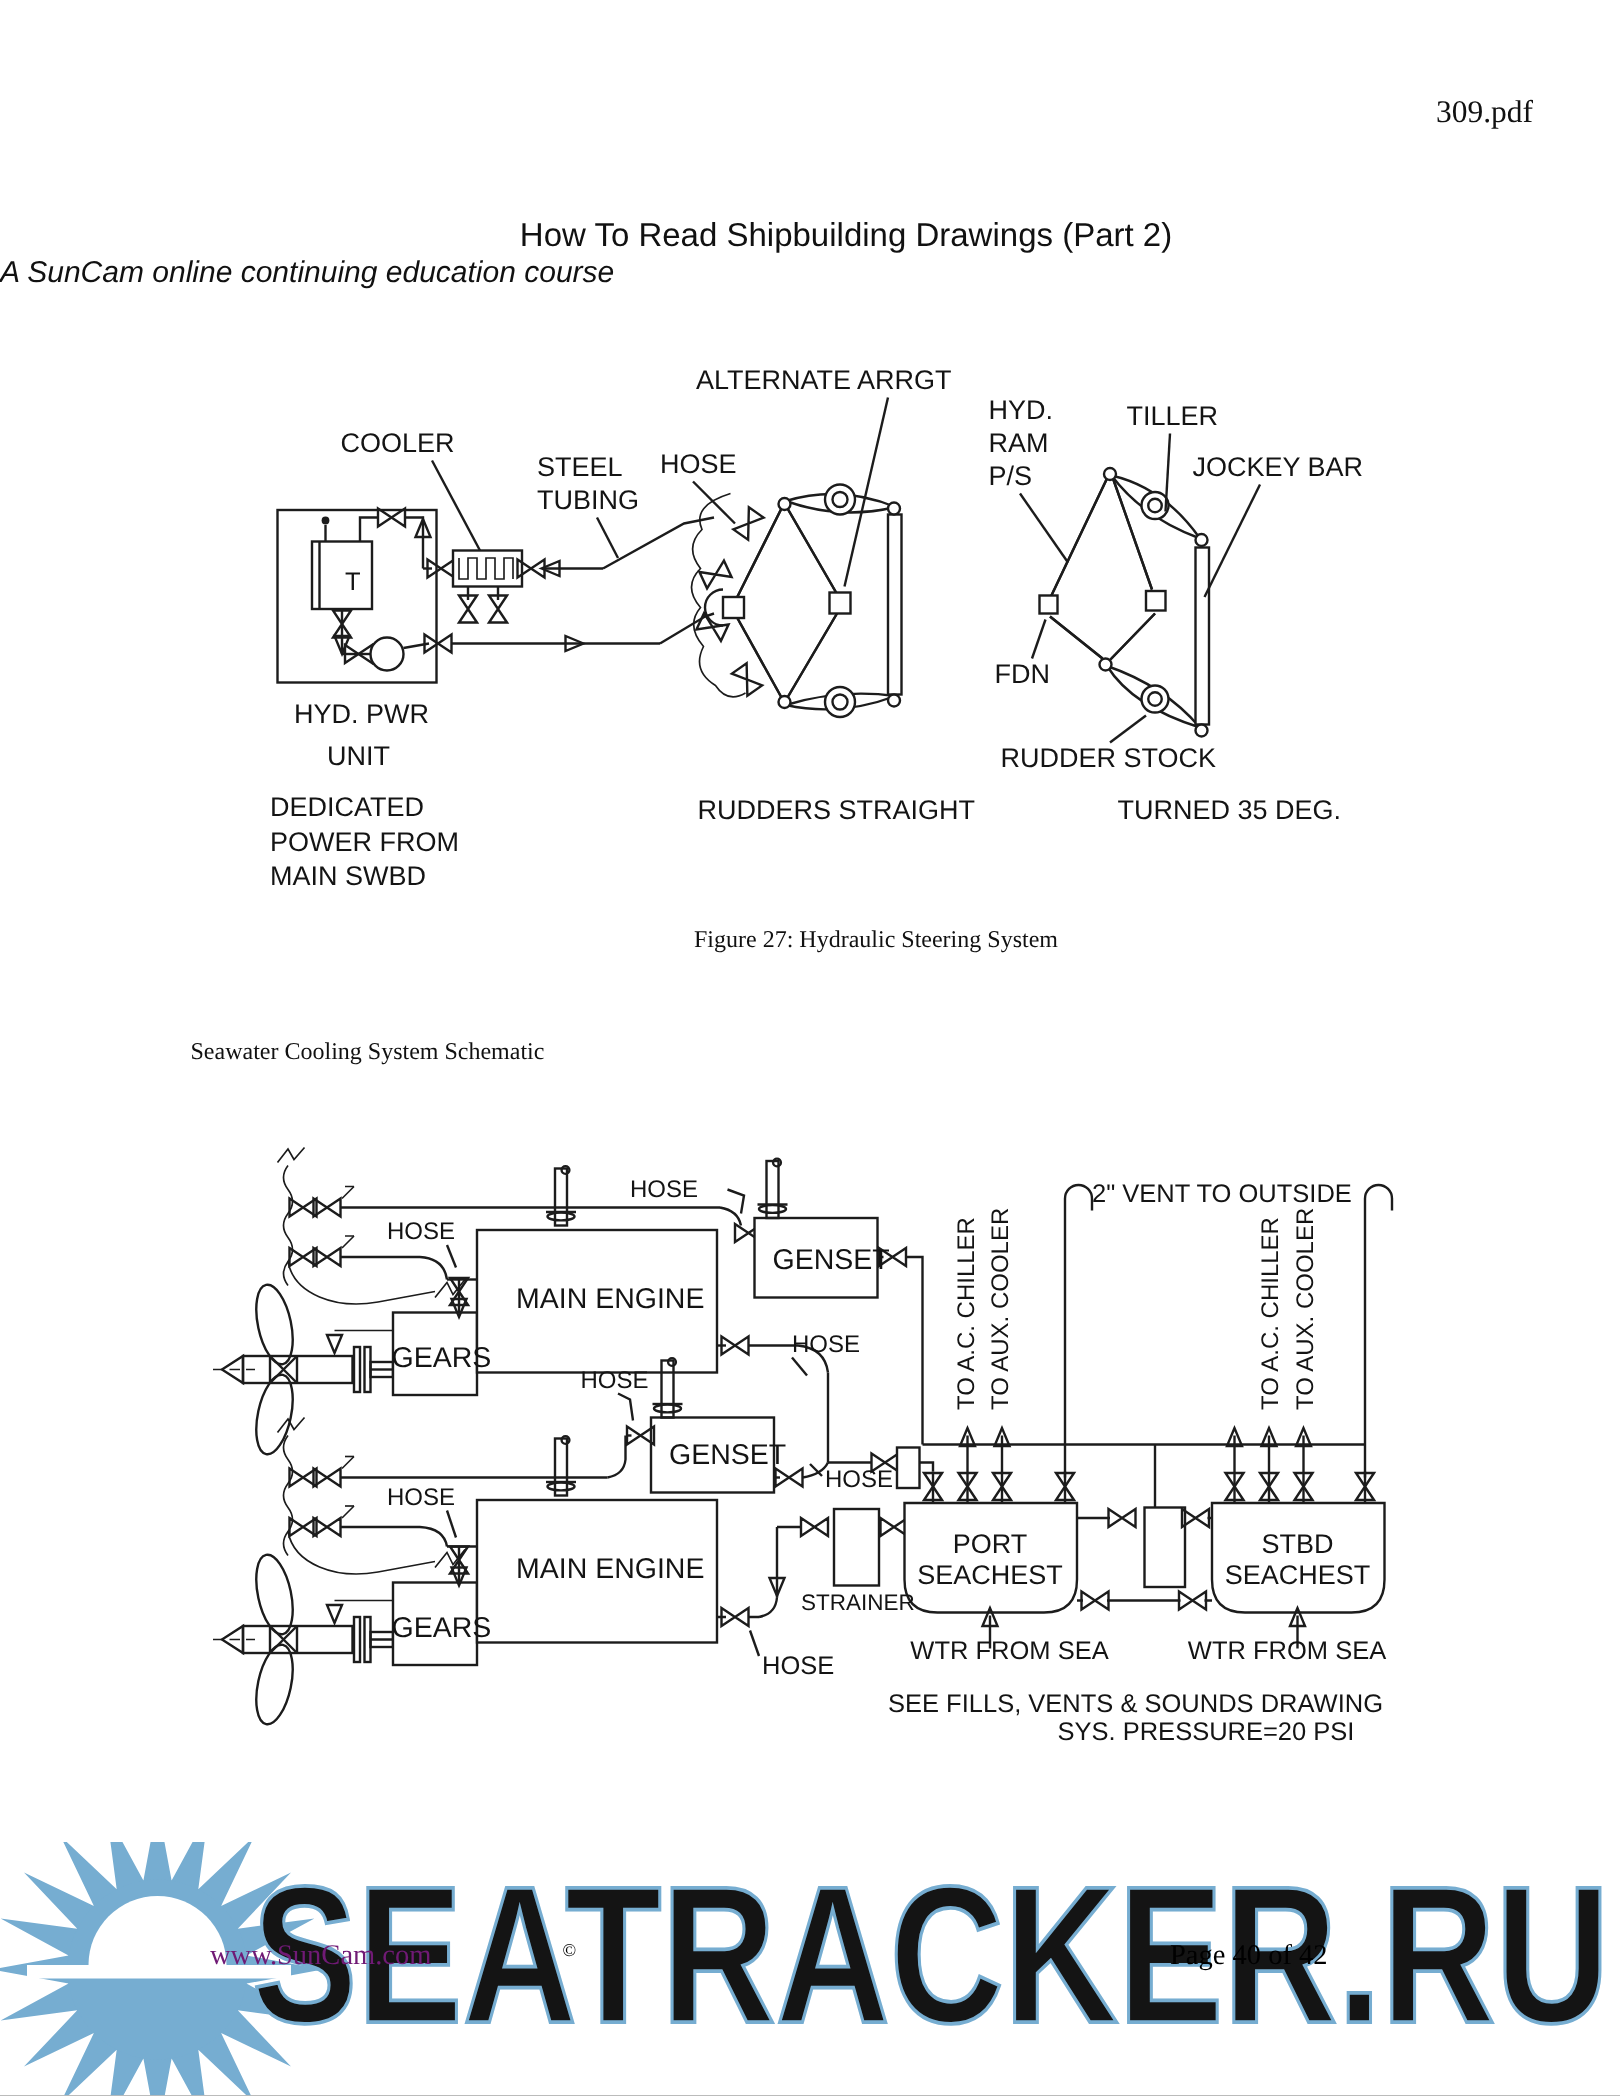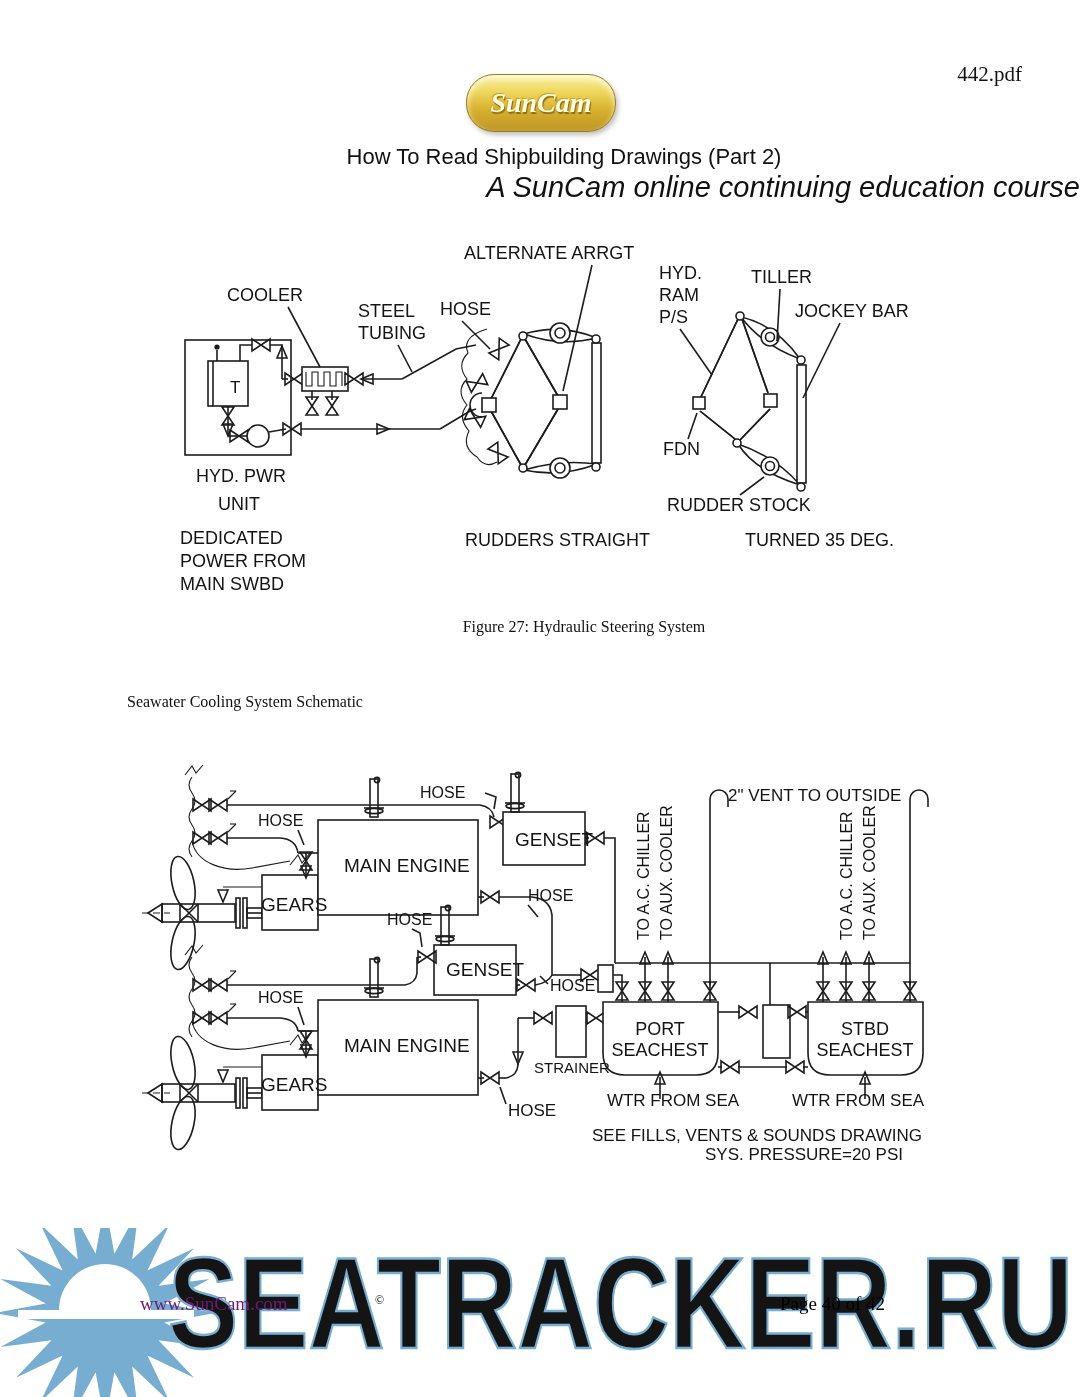--- a/index.html
+++ b/index.html
@@ -8,21 +8,21 @@
   .serif{font-family:"Liberation Serif",serif;}
   .abs{position:absolute;}
   #doc-label{top:62px;right:58px;font-size:21px;}
   #logo{left:466px;top:74px;width:148px;height:56px;border-radius:28px;
         background:linear-gradient(180deg,#f9f0a8 0%,#efd960 28%,#d8b02e 62%,#bd9526 100%);
         border:1px solid #9a7d1f;box-shadow:2px 3px 5px rgba(0,0,0,.25), inset 0 3px 6px rgba(255,255,240,.8);
         display:flex;align-items:center;justify-content:center;}
   #logo span{font-family:"Liberation Serif",serif;font-style:italic;font-weight:bold;font-size:28px;
         color:#fffce1;text-shadow:1px 2px 1px #8a6d10, -1px -1px 0 #c7a62e;}
   #title{top:144px;left:0;width:100%;text-align:center;font-size:22px;padding-left:24px;}
-  #subtitle{top:171px;left:0;width:100%;text-align:right;font-size:29px;font-style:italic;}
+  #subtitle{top:171px;left:0;width:100%;text-align:left;font-size:20px;font-style:italic;}
   .caption{left:0;width:100%;text-align:center;font-size:16px;font-family:"Liberation Serif",serif;padding-left:44px;}
   #fig27-caption{top:618px;}
   #fig28-caption{top:1176px;}
   #section-heading{left:127px;top:693px;font-size:16px;font-family:"Liberation Serif",serif;}
   #footer span{position:absolute;top:1293px;font-size:19px;font-family:"Liberation Serif",serif;z-index:30;}
   #footer-link{left:140px;color:#701a75;cursor:pointer;}
   #footer-copy{left:375px;color:#000;}
   #footer-page{left:780px;color:#000000;}
   sup{font-size:12px;}
   svg{position:absolute;}
@@ -32,25 +32,22 @@
   .d .fillw{fill:#fff;}
   .d .solid{fill:#1c1c1c;stroke:none;}
   .d text{stroke:none;}
   #watermark{z-index:20;left:0;top:1228px;}
 </style>
 </head>
 <body>
 
 <div id="page">
 
-  <div class="abs serif" id="doc-label">442.pdf</div>
-
-  <div class="abs" id="logo">
-    <span>SunCam</span>
-  </div>
+  <div class="abs serif" id="doc-label">309.pdf</div>
+
 
   <div class="abs" id="title">How To Read Shipbuilding Drawings (Part 2)</div>
   <div class="abs" id="subtitle">A SunCam online continuing education course</div>
 
   <svg class="d" id="fig27" style="left:140px;top:233px;" width="820" height="372" viewBox="0 0 820 372">
     <defs>
       <path id="bt" d="M-9,-6 L0,0 L-9,6 Z M9,-6 L0,0 L9,6 Z"></path>
       <path id="ar" d="M0,-7 L-5,5 L5,5 Z"></path>
     </defs>
 

